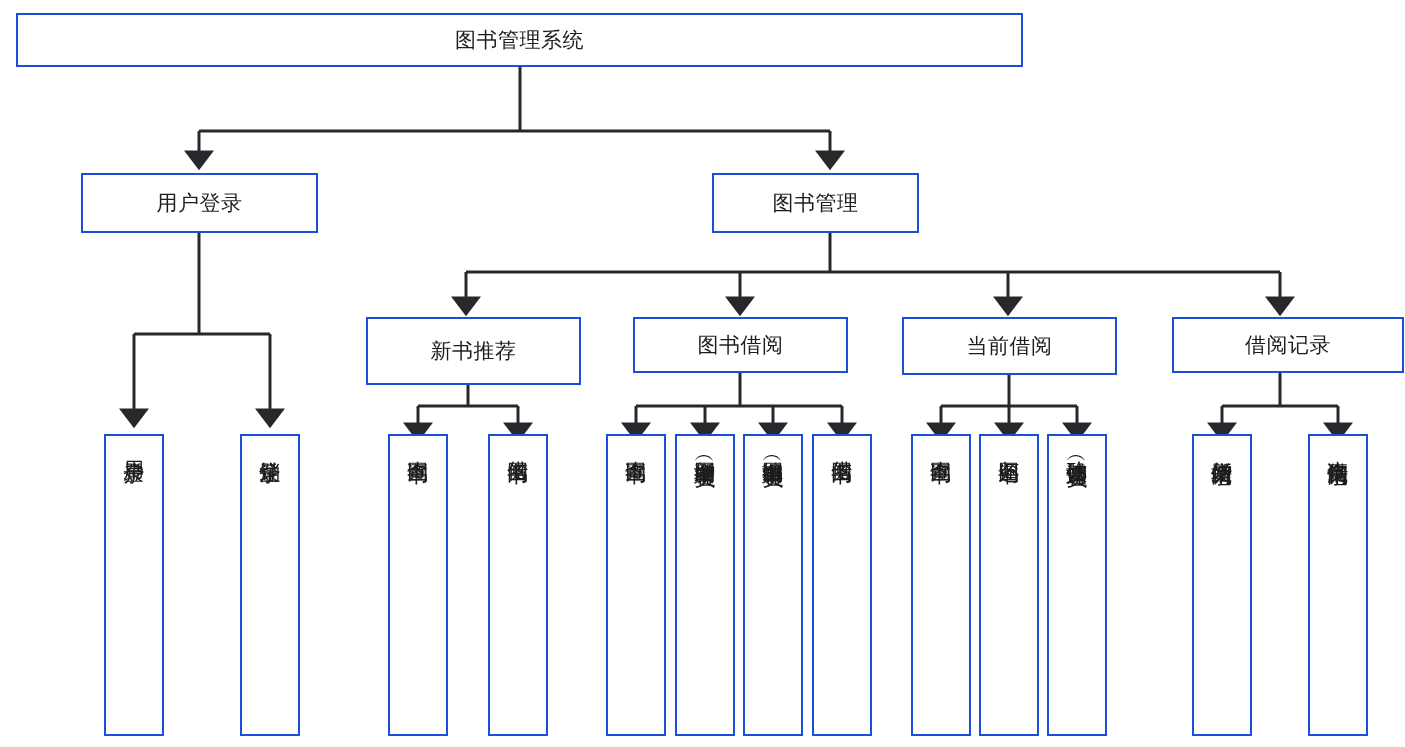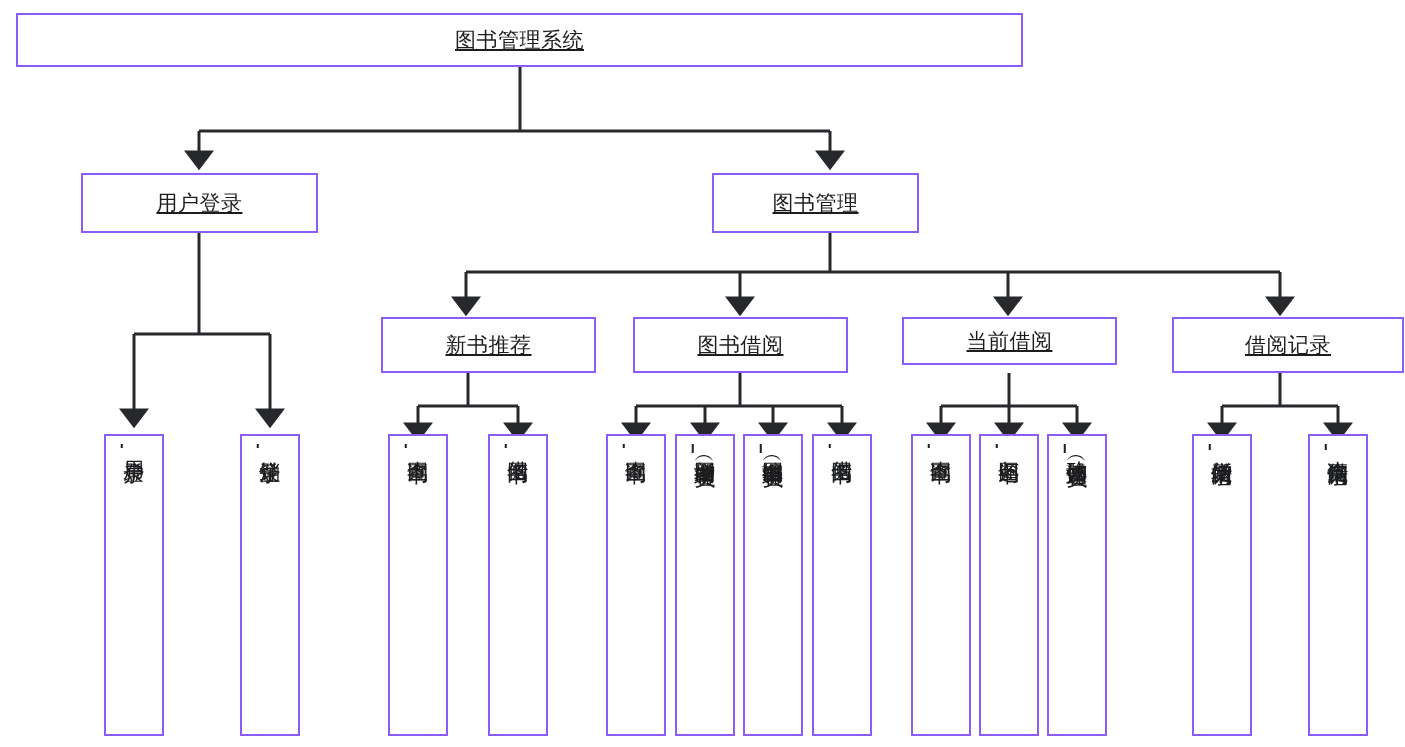--- a/index.html
+++ b/index.html
@@ -25,26 +25,25 @@
     left: 0;
     top: 0;
     width: 1405px;
     height: 747px;
     pointer-events: none;
   }
   .node {
     position: absolute;
     box-sizing: border-box;
     background: #ffffff;
-    border: 2px solid #8b5cf6;
+    border: 2px solid #1d4ed8;
     display: flex;
     align-items: center;
     justify-content: center;
     color: #1c1d1f;
-    text-decoration: underline;
   }
   .node.horizontal {
     font-size: 21px;
     letter-spacing: 0.5px;
   }
   .node.vertical {
     align-items: flex-start;
     justify-content: center;
     padding-top: 8px;
   }
@@ -127,27 +126,27 @@
     <span>图书管理系统</span>
   </div>
 
   <div class="node horizontal" style="left:81px; top:173px; width:237px; height:60px;">
     <span>用户登录</span>
   </div>
   <div class="node horizontal" style="left:712px; top:173px; width:207px; height:60px;">
     <span>图书管理</span>
   </div>
 
-  <div class="node horizontal" style="left:381px; top:317px; width:215px; height:56px;">
+  <div class="node horizontal" style="left:366px; top:317px; width:215px; height:68px;">
     <span>新书推荐</span>
   </div>
   <div class="node horizontal" style="left:633px; top:317px; width:215px; height:56px;">
     <span>图书借阅</span>
   </div>
-  <div class="node horizontal" style="left:902px; top:317px; width:215px; height:48px;">
+  <div class="node horizontal" style="left:902px; top:317px; width:215px; height:58px;">
     <span>当前借阅</span>
   </div>
   <div class="node horizontal" style="left:1172px; top:317px; width:232px; height:56px;">
     <span>借阅记录</span>
   </div>
 
   <div class="node vertical" style="left:104px; top:434px; width:60px; height:302px;">
     <span class="vlabel">用户登录</span>
   </div>
   <div class="node vertical" style="left:240px; top:434px; width:60px; height:302px;">

